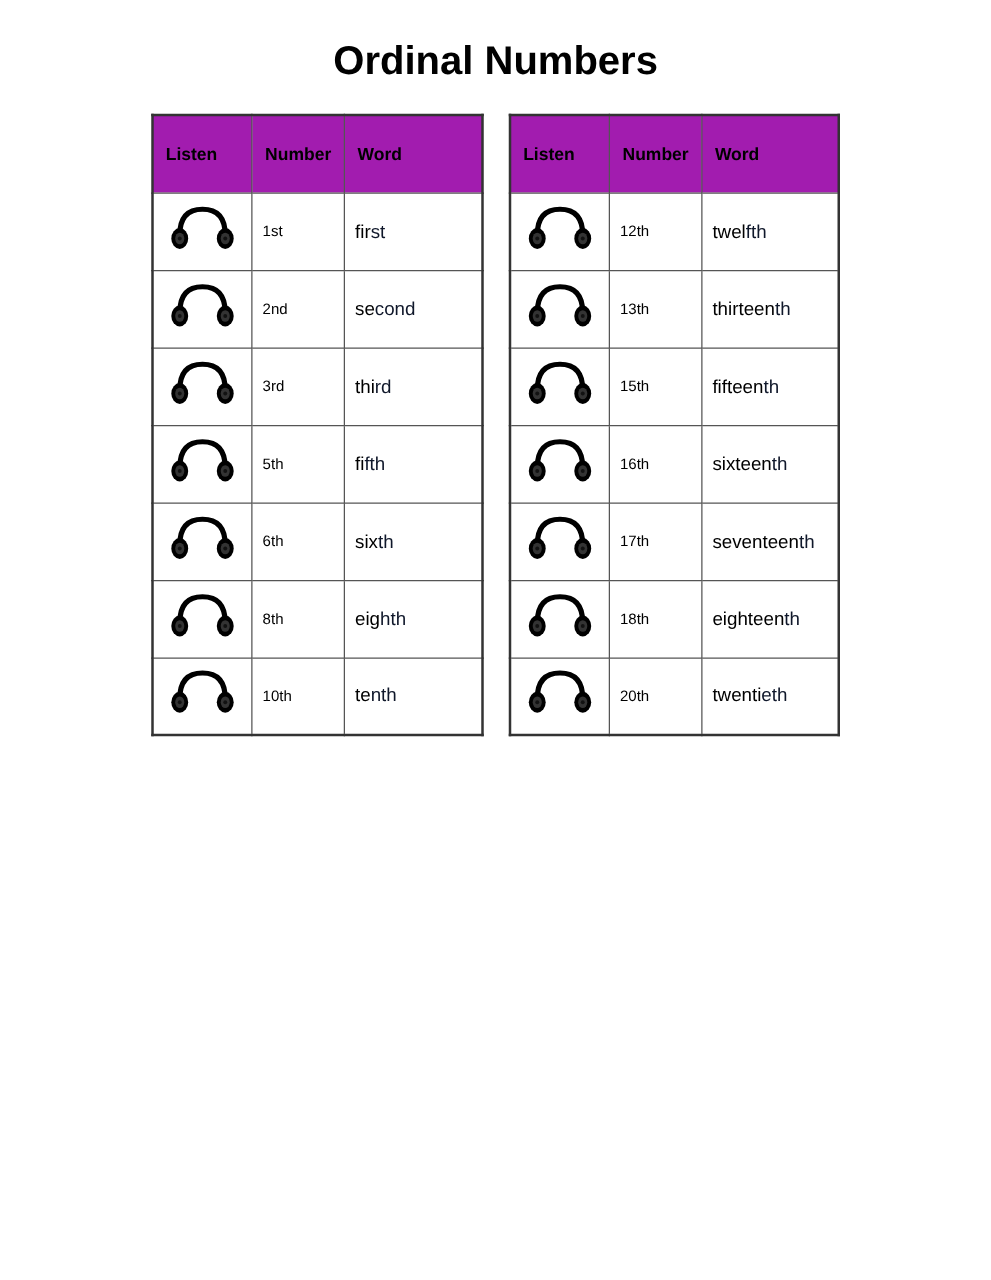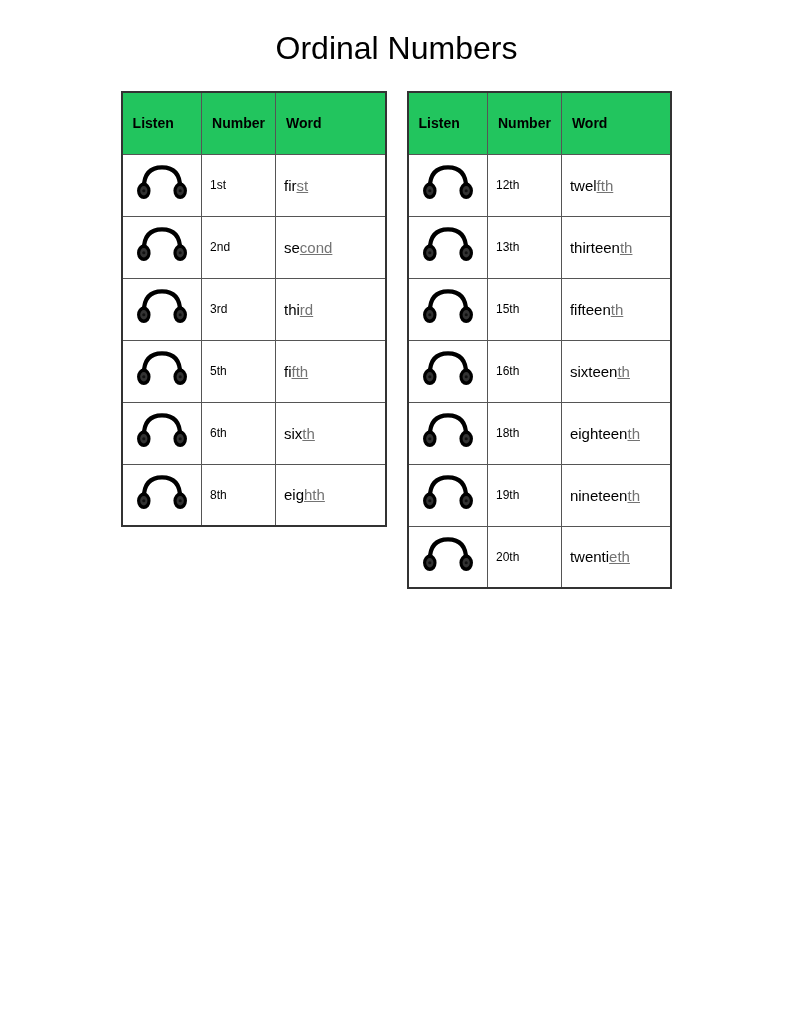--- a/index.html
+++ b/index.html
@@ -8,35 +8,35 @@
       font-family: Arial, sans-serif;
       display: flex;
       flex-direction: column;
       align-items: center;
       padding: 30px 20px;
       min-height: 1024px;
       width: 793px;
     }
     h1 {
       font-size: 32px;
-      font-weight: normal;
+      font-weight: bold;
       margin-bottom: 24px;
       color: #000;
     }
     .tables-wrapper {
       display: flex;
       gap: 20px;
       align-items: flex-start;
     }
     table {
       border-collapse: collapse;
       border: 2px solid #333;
     }
     th {
-      background-color: #22c55e;
+      background-color: #a21caf;
       border: 1px solid #555;
       padding: 6px 10px;
       font-size: 14px;
       font-weight: bold;
       color: #000;
       text-align: left;
     }
     td {
       border: 1px solid #555;
       padding: 4px 8px;
@@ -50,22 +50,21 @@
       width: 65px;
       font-size: 12px;
       color: #000;
     }
     .word-cell {
       width: 110px;
       font-size: 15px;
       color: #000;
     }
     .word-cell .suffix {
-      color: #737373;
-      text-decoration: underline;
+      color: #0f172a;
     }
     .headphone-svg {
       width: 52px;
       height: 42px;
     }
     tr { height: 62px; }
   </style>
 </head>
 <body>
 
@@ -183,20 +182,38 @@
       <ellipse cx="85" cy="55" rx="13" ry="16" fill="#000"></ellipse>
       <ellipse cx="85" cy="55" rx="7" ry="9" fill="#333"></ellipse>
 
       <circle cx="15" cy="55" r="3" fill="#111"></circle>
 
       <circle cx="85" cy="55" r="3" fill="#111"></circle>
     </svg></td>
           <td class="number-cell">8th</td>
           <td class="word-cell">eig<span class="suffix">hth</span></td>
         </tr>
+        <tr>
+          <td class="headphone-cell"><svg class="headphone-svg" viewBox="0 0 100 80" xmlns="http://www.w3.org/2000/svg">
+
+      <path d="M15,50 Q15,10 50,10 Q85,10 85,50" fill="none" stroke="#000" stroke-width="8" stroke-linecap="round"></path>
+
+      <ellipse cx="15" cy="55" rx="13" ry="16" fill="#000"></ellipse>
+      <ellipse cx="15" cy="55" rx="7" ry="9" fill="#333"></ellipse>
+
+      <ellipse cx="85" cy="55" rx="13" ry="16" fill="#000"></ellipse>
+      <ellipse cx="85" cy="55" rx="7" ry="9" fill="#333"></ellipse>
+
+      <circle cx="15" cy="55" r="3" fill="#111"></circle>
+
+      <circle cx="85" cy="55" r="3" fill="#111"></circle>
+    </svg></td>
+          <td class="number-cell">10th</td>
+          <td class="word-cell">te<span class="suffix">nth</span></td>
+        </tr>
       </tbody>
   </table>
 
   <table>
     <thead>
       <tr>
         <th>Listen</th>
         <th>Number</th>
         <th>Word</th>
       </tr>
@@ -282,55 +299,55 @@
       <ellipse cx="15" cy="55" rx="13" ry="16" fill="#000"></ellipse>
       <ellipse cx="15" cy="55" rx="7" ry="9" fill="#333"></ellipse>
 
       <ellipse cx="85" cy="55" rx="13" ry="16" fill="#000"></ellipse>
       <ellipse cx="85" cy="55" rx="7" ry="9" fill="#333"></ellipse>
 
       <circle cx="15" cy="55" r="3" fill="#111"></circle>
 
       <circle cx="85" cy="55" r="3" fill="#111"></circle>
     </svg></td>
+          <td class="number-cell">17th</td>
+          <td class="word-cell">seventeen<span class="suffix">th</span></td>
+        </tr>
+        <tr>
+          <td class="headphone-cell"><svg class="headphone-svg" viewBox="0 0 100 80" xmlns="http://www.w3.org/2000/svg">
+
+      <path d="M15,50 Q15,10 50,10 Q85,10 85,50" fill="none" stroke="#000" stroke-width="8" stroke-linecap="round"></path>
+
+      <ellipse cx="15" cy="55" rx="13" ry="16" fill="#000"></ellipse>
+      <ellipse cx="15" cy="55" rx="7" ry="9" fill="#333"></ellipse>
+
+      <ellipse cx="85" cy="55" rx="13" ry="16" fill="#000"></ellipse>
+      <ellipse cx="85" cy="55" rx="7" ry="9" fill="#333"></ellipse>
+
+      <circle cx="15" cy="55" r="3" fill="#111"></circle>
+
+      <circle cx="85" cy="55" r="3" fill="#111"></circle>
+    </svg></td>
           <td class="number-cell">18th</td>
           <td class="word-cell">eighteen<span class="suffix">th</span></td>
         </tr>
         <tr>
           <td class="headphone-cell"><svg class="headphone-svg" viewBox="0 0 100 80" xmlns="http://www.w3.org/2000/svg">
 
       <path d="M15,50 Q15,10 50,10 Q85,10 85,50" fill="none" stroke="#000" stroke-width="8" stroke-linecap="round"></path>
 
       <ellipse cx="15" cy="55" rx="13" ry="16" fill="#000"></ellipse>
       <ellipse cx="15" cy="55" rx="7" ry="9" fill="#333"></ellipse>
 
       <ellipse cx="85" cy="55" rx="13" ry="16" fill="#000"></ellipse>
       <ellipse cx="85" cy="55" rx="7" ry="9" fill="#333"></ellipse>
 
       <circle cx="15" cy="55" r="3" fill="#111"></circle>
 
       <circle cx="85" cy="55" r="3" fill="#111"></circle>
     </svg></td>
-          <td class="number-cell">19th</td>
-          <td class="word-cell">nineteen<span class="suffix">th</span></td>
-        </tr>
-        <tr>
-          <td class="headphone-cell"><svg class="headphone-svg" viewBox="0 0 100 80" xmlns="http://www.w3.org/2000/svg">
-
-      <path d="M15,50 Q15,10 50,10 Q85,10 85,50" fill="none" stroke="#000" stroke-width="8" stroke-linecap="round"></path>
-
-      <ellipse cx="15" cy="55" rx="13" ry="16" fill="#000"></ellipse>
-      <ellipse cx="15" cy="55" rx="7" ry="9" fill="#333"></ellipse>
-
-      <ellipse cx="85" cy="55" rx="13" ry="16" fill="#000"></ellipse>
-      <ellipse cx="85" cy="55" rx="7" ry="9" fill="#333"></ellipse>
-
-      <circle cx="15" cy="55" r="3" fill="#111"></circle>
-
-      <circle cx="85" cy="55" r="3" fill="#111"></circle>
-    </svg></td>
           <td class="number-cell">20th</td>
           <td class="word-cell">twenti<span class="suffix">eth</span></td>
         </tr>
       </tbody>
   </table>
 
 </div>
 
 </body></html>

